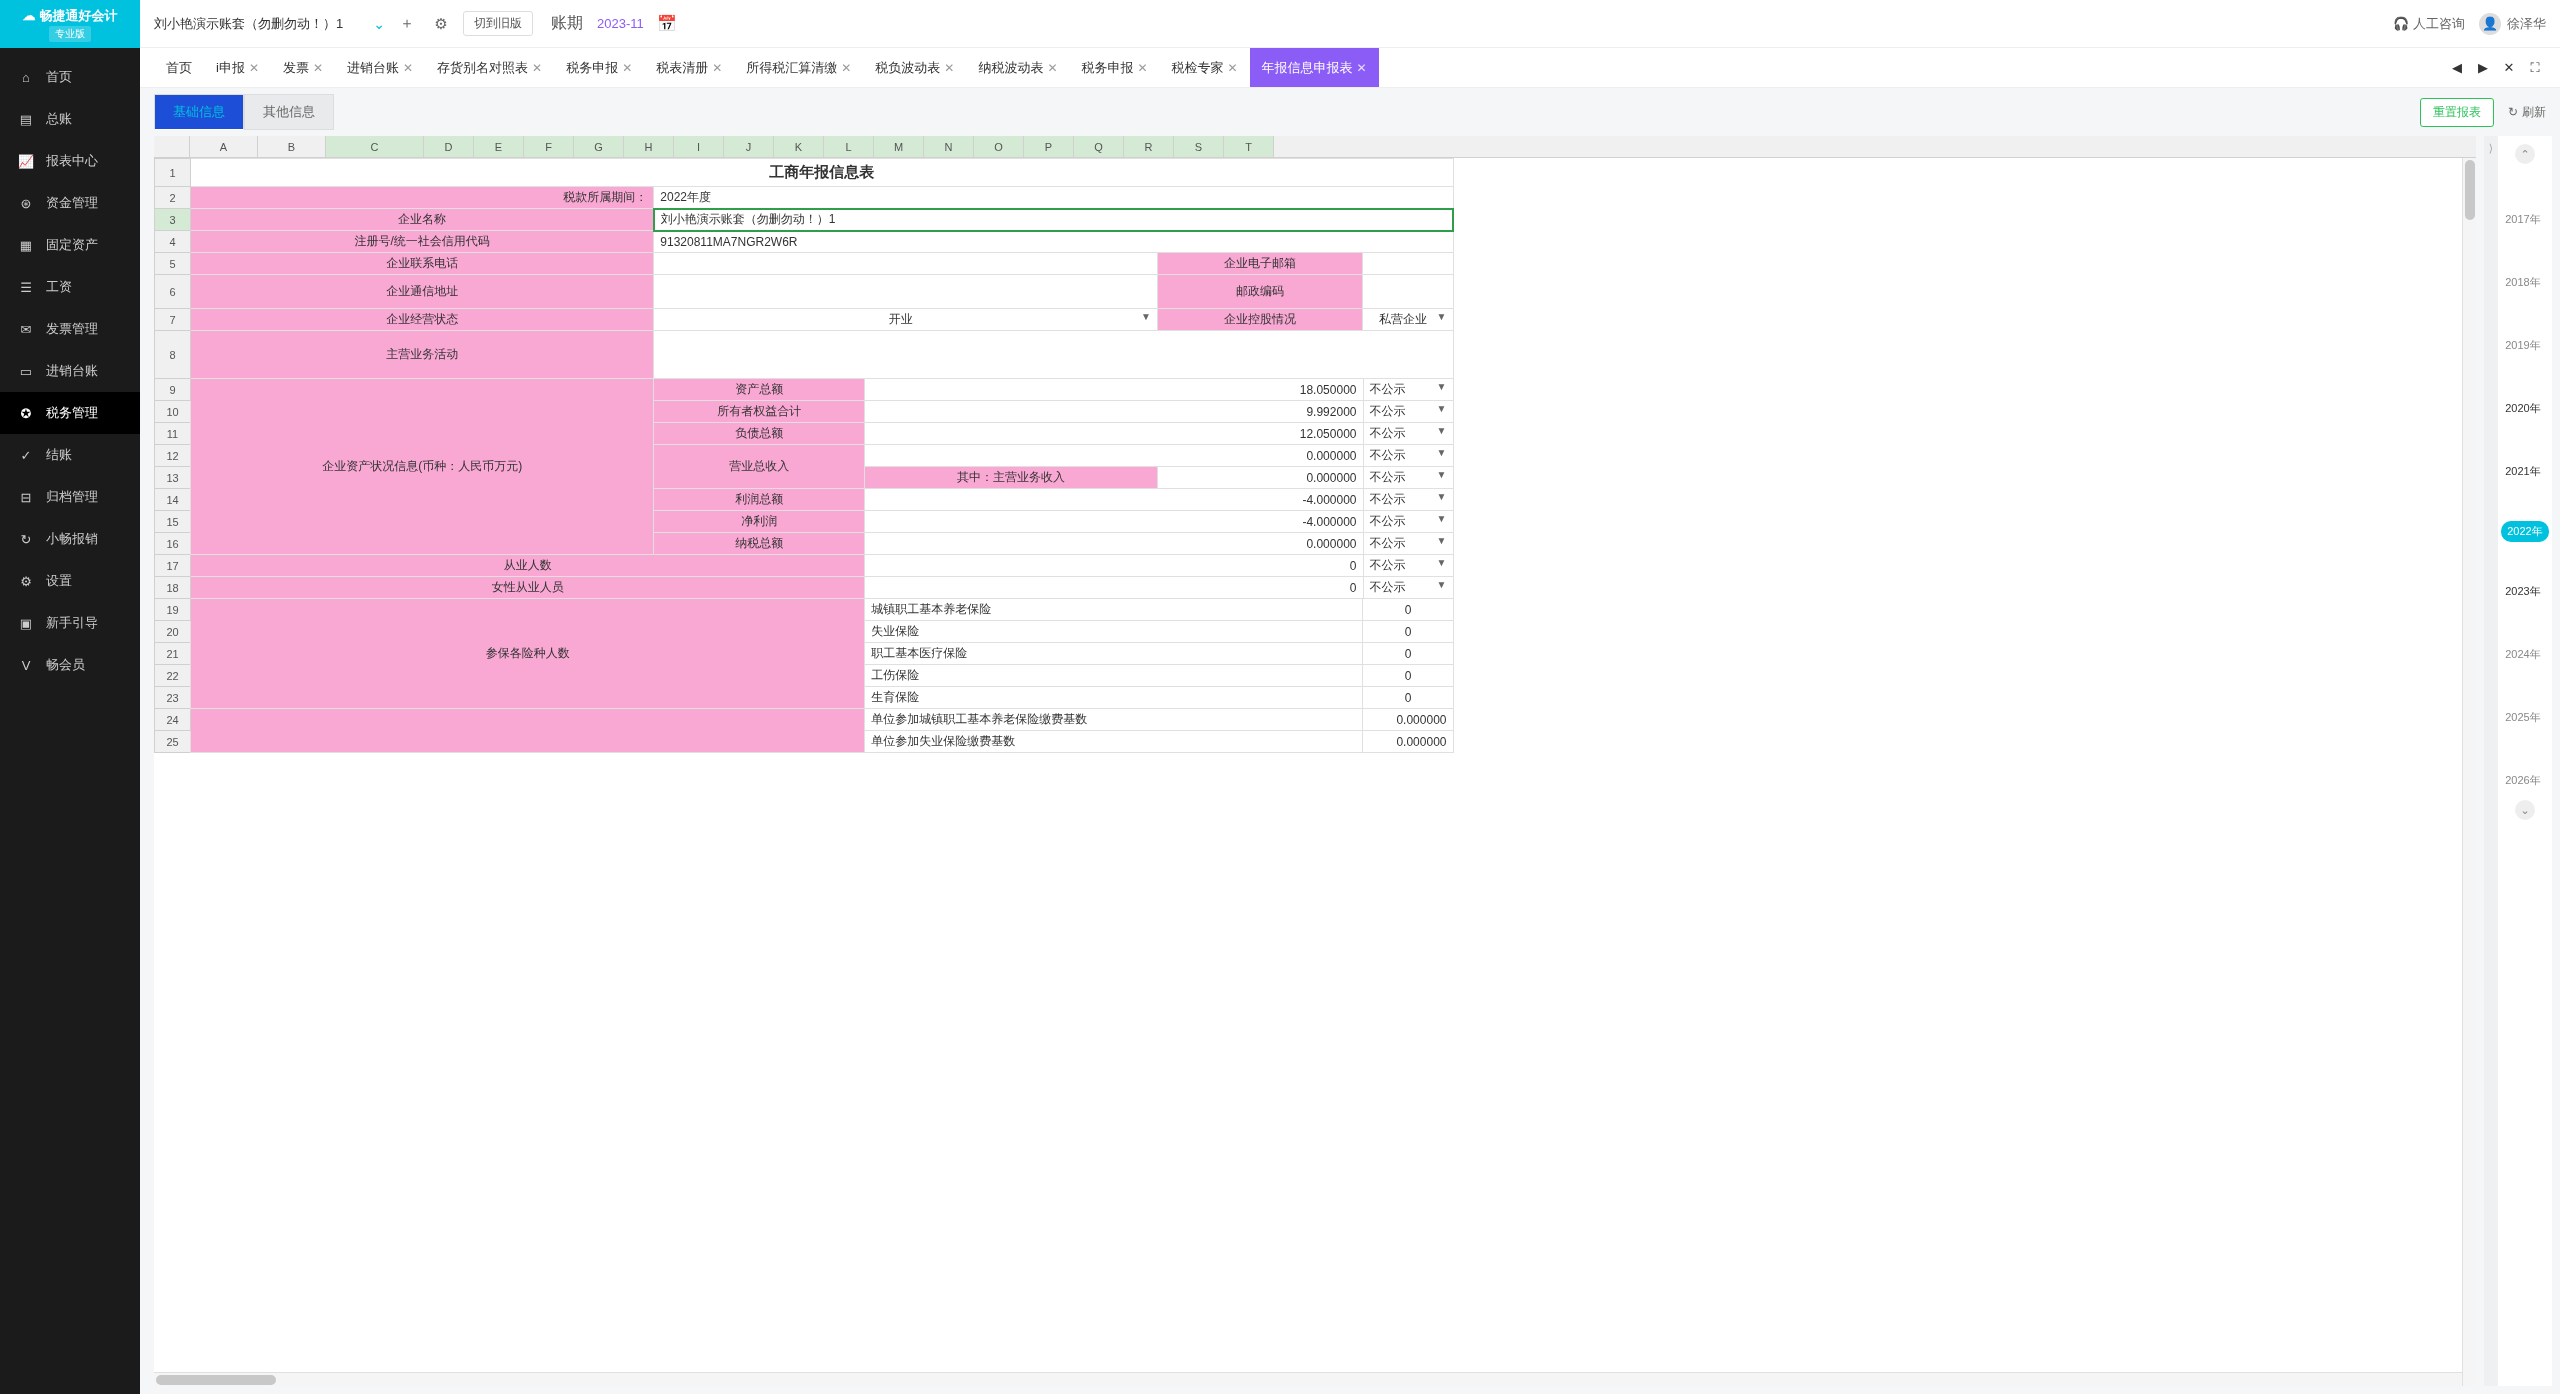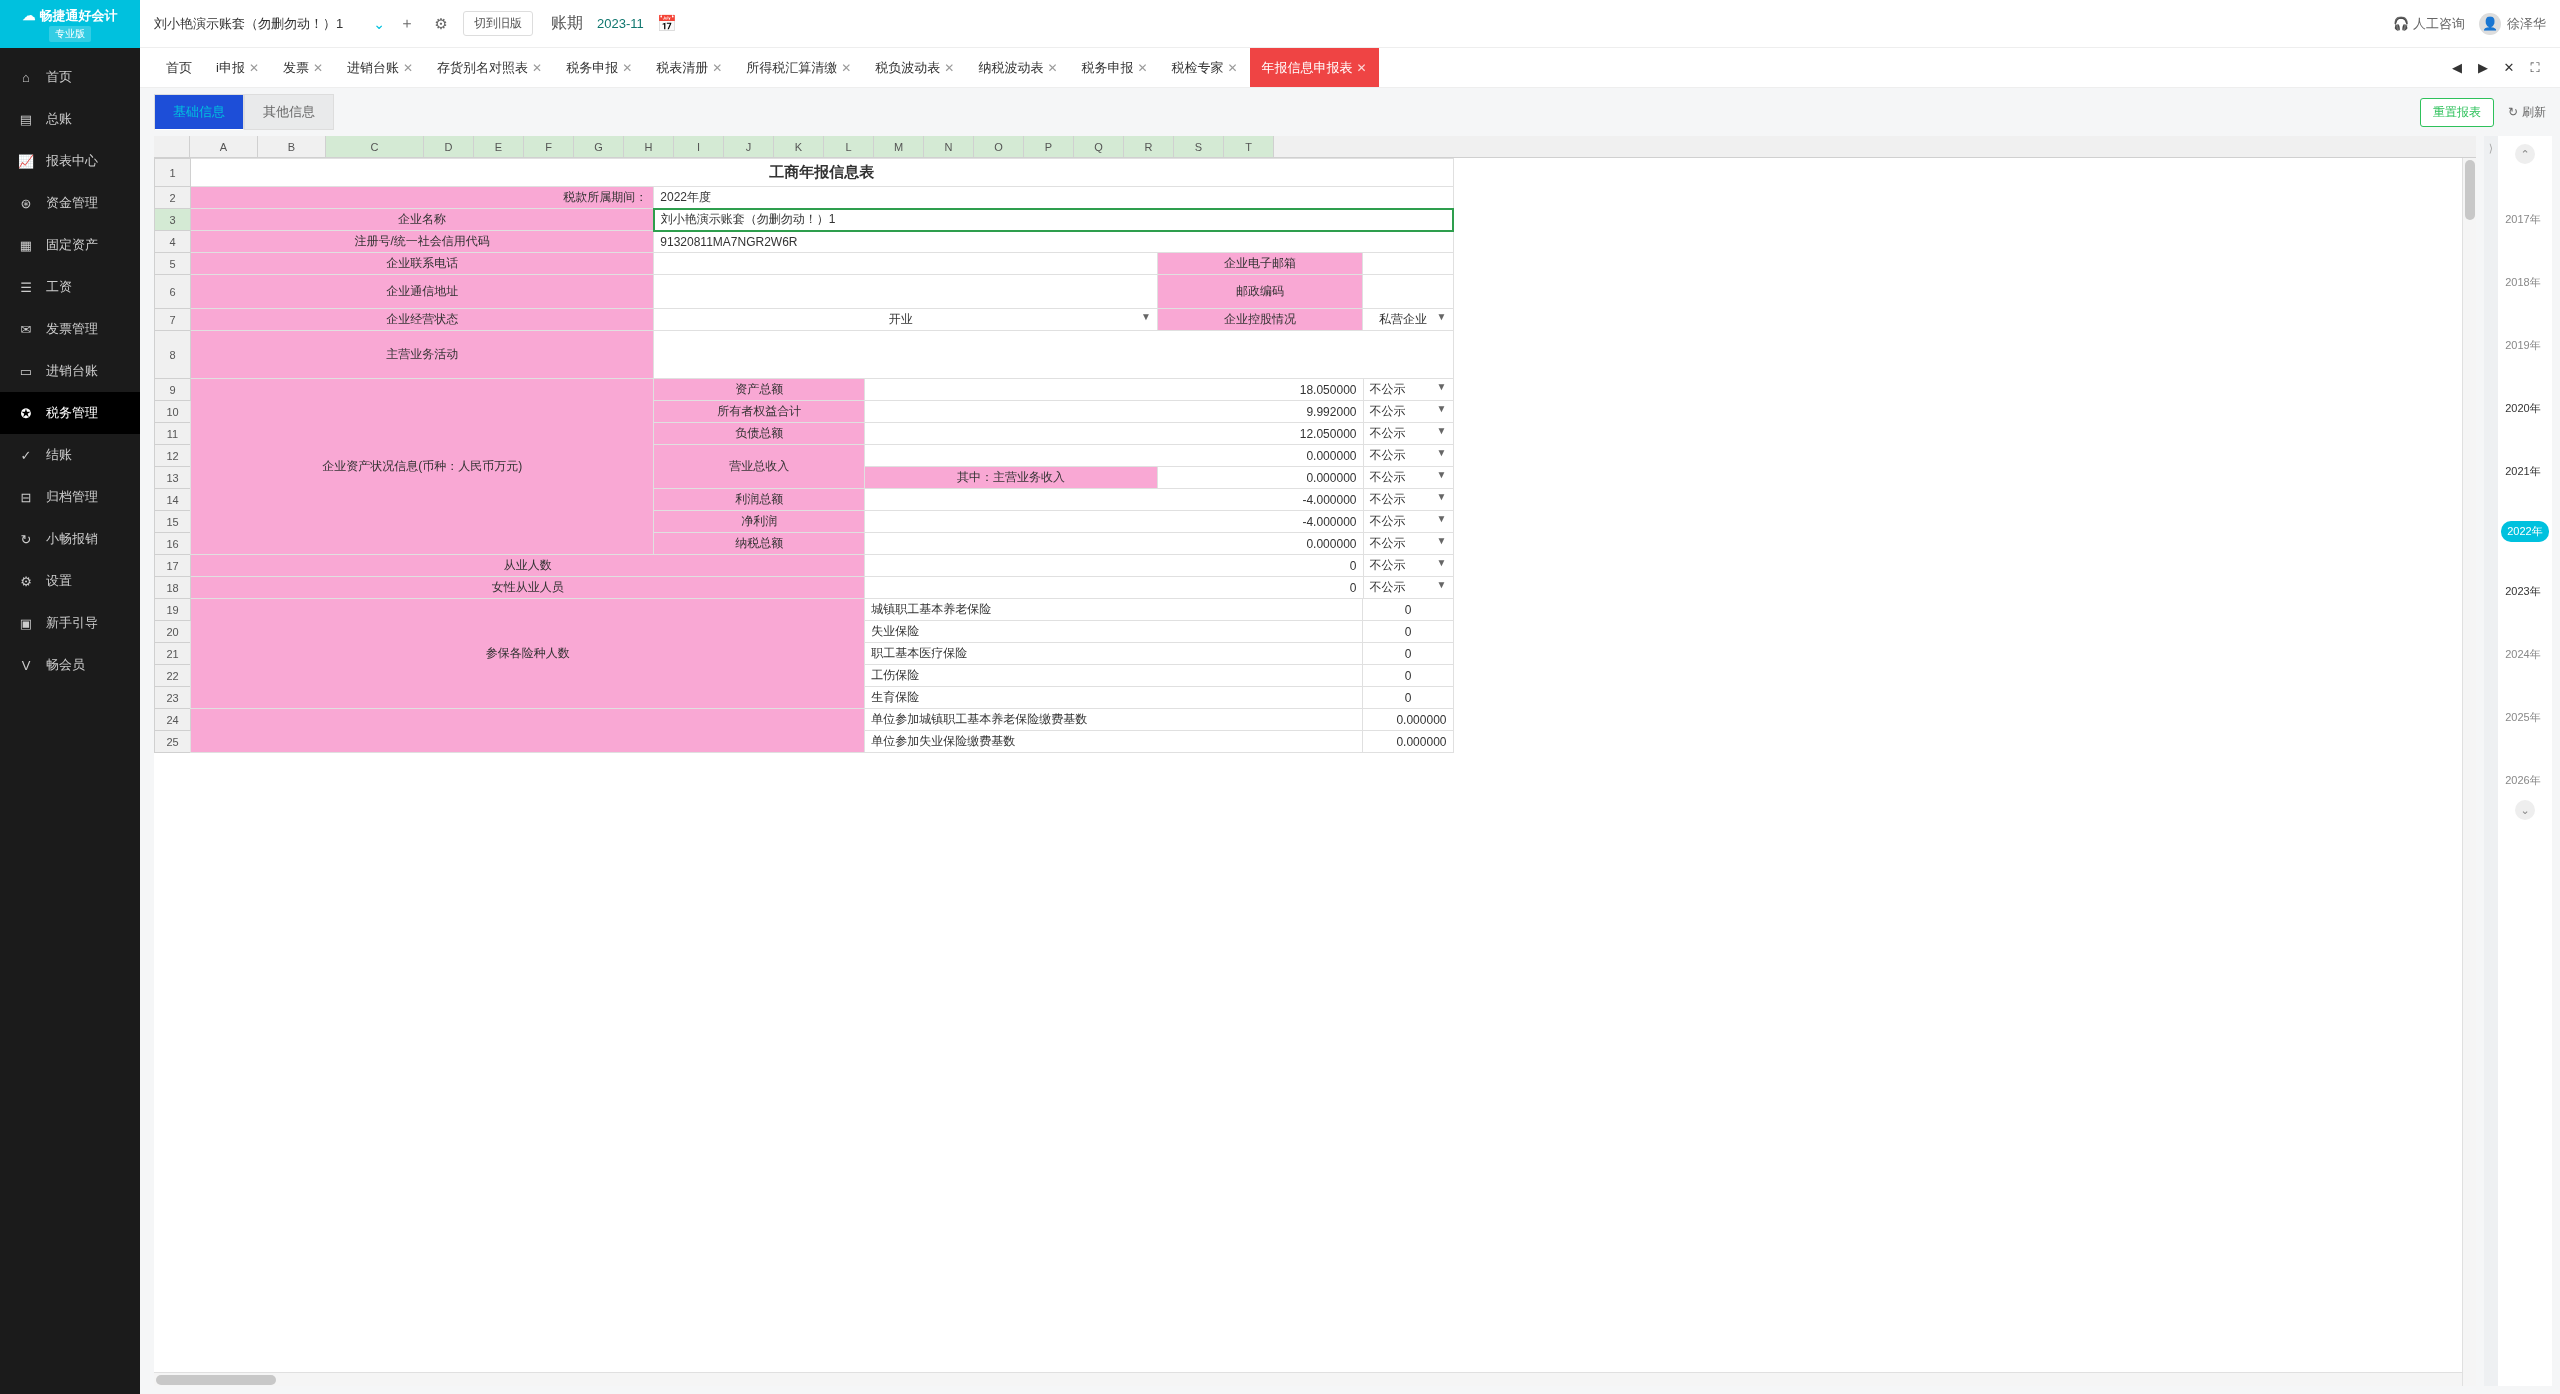--- a/index.html
+++ b/index.html
@@ -19,30 +19,30 @@
 
 .main { flex: 1; display: flex; flex-direction: column; background: #fff; min-width: 0; }
 
 
 .header { height: 48px; display: flex; align-items: center; padding: 0 14px; border-bottom: 1px solid #eee; gap: 10px; }
 .account-sel { font-size: 13px; color: #333; display: flex; align-items: center; gap: 10px; }
 .chev-down { color: #00c1de; font-size: 14px; margin-left: 20px; }
 .icon-btn { width: 24px; height: 24px; display: inline-flex; align-items: center; justify-content: center; color: #666; cursor: pointer; font-size: 15px; }
 .old-ver-btn { border: 1px solid #ddd; padding: 3px 10px; font-size: 12px; color: #555; border-radius: 3px; cursor: pointer; }
 .period-lbl { font-size: 16px; color: #555; margin-left: 8px; }
-.period-val { font-size: 13px; color: #0f766e; margin-left: 4px; }
+.period-val { font-size: 13px; color: #8b5cf6; margin-left: 4px; }
 .cal-icon { color: #00c1de; margin-left: 4px; cursor: pointer; }
 .header-right { margin-left: auto; display: flex; align-items: center; gap: 14px; font-size: 13px; color: #666; }
 .user-info { display: flex; align-items: center; gap: 6px; }
 .avatar { width: 22px; height: 22px; border-radius: 50%; background: #ddd; display: inline-flex; align-items: center; justify-content: center; font-size: 13px; color: #999; }
 
 
 .tabs-bar { height: 40px; display: flex; align-items: center; padding: 0 14px; border-bottom: 1px solid #eee; gap: 0; }
 .tab { padding: 0 12px; font-size: 13px; color: #333; display: flex; align-items: center; gap: 4px; height: 100%; cursor: pointer; white-space: nowrap; }
-.tab.active { background: #ef4444; color: #fff; }
+.tab.active { background: #8b5cf6; color: #fff; }
 .tab-close { font-size: 12px; color: #999; cursor: pointer; }
 .tab.active .tab-close { color: rgba(255,255,255,0.8); }
 .tab-ctrls { margin-left: auto; display: flex; gap: 4px; }
 .tab-ctrl-btn { width: 22px; height: 22px; display: inline-flex; align-items: center; justify-content: center; color: #333; cursor: pointer; font-size: 13px; }
 
 
 .sub-bar { height: 48px; background: #f5f6f7; display: flex; align-items: center; padding: 0 14px; }
 .sub-tabs { display: flex; }
 .sub-tab { padding: 8px 18px; font-size: 13px; color: #666; cursor: pointer; background: #e9eaeb; border: 1px solid #ddd; }
 .sub-tab.active { background: #1d4ed8; color: #00c1de; border-bottom: 1px solid #fff; }

